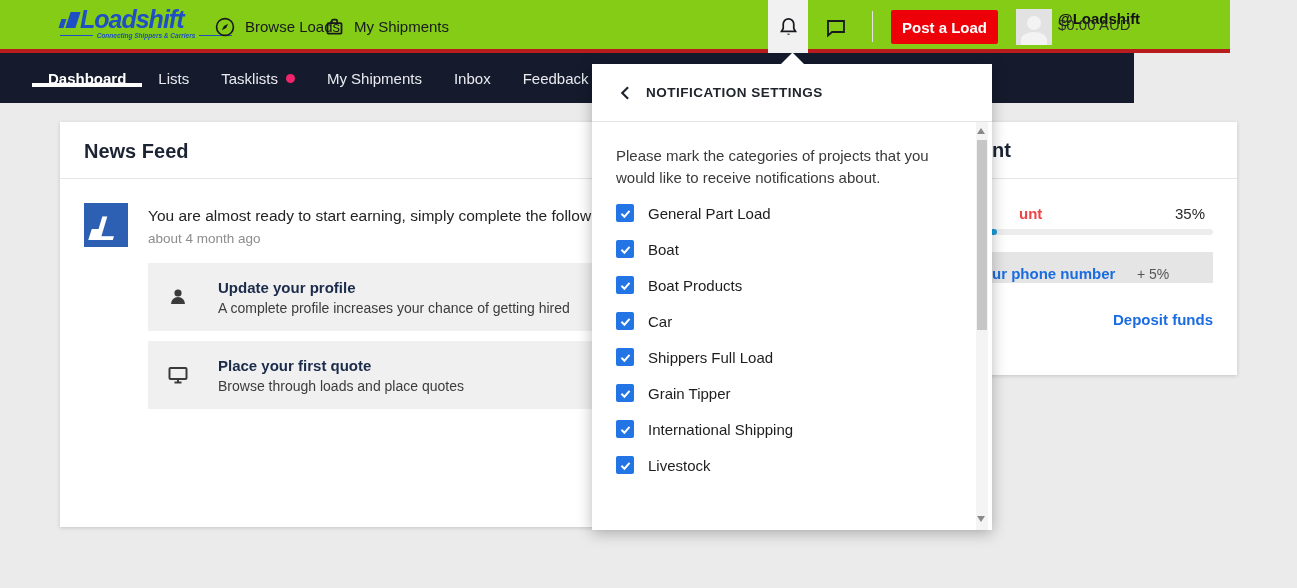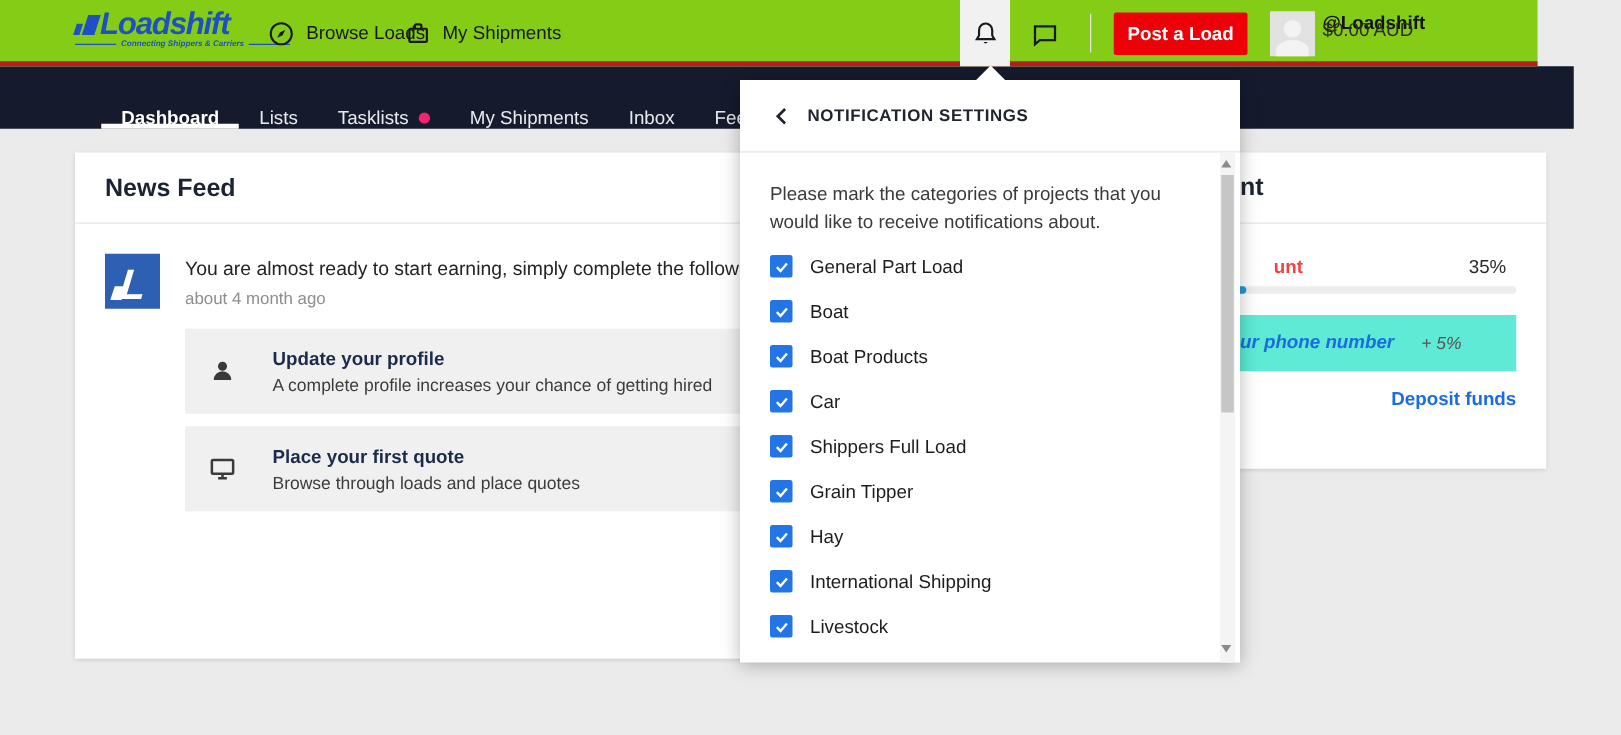--- a/index.html
+++ b/index.html
@@ -24,22 +24,22 @@
   .hdr-vdiv { position:absolute; left:872px; top:11px; height:31px; width:1px; background:#e3e3e3; }
   .post-btn { position:absolute; left:891px; top:10px; width:107px; height:34px; background:#ee0008;
     color:#fff; font-weight:bold; font-size:15px; border:none; border-radius:2px; cursor:pointer; }
   .avatar { position:absolute; left:1016px; top:9px; width:36px; height:36px; background:#e2e2e2; overflow:hidden; }
   .avatar .head { position:absolute; left:11px; top:7px; width:14px; height:14px; border-radius:50%; background:#f3f3f3; }
   .avatar .body { position:absolute; left:5px; top:23px; width:26px; height:16px; border-radius:50% 50% 0 0; background:#f3f3f3; }
   .user-handle { position:absolute; left:1058px; top:10px; font-size:15px; font-weight:bold; color:#121212; }
   .user-balance { position:absolute; left:1058px; top:16px; font-size:15px; color:#2c2c2c; }
 
   
-  .navbar { position:absolute; left:0; top:53px; width:1259px; height:50px; background:#151b2d;
-    display:flex; align-items:flex-end; padding-left:81px; z-index:4; }
+  .navbar { position:absolute; left:0; top:53px; width:1134px; height:50px; background:#151b2d;
+    display:flex; align-items:center; padding-left:32px; z-index:4; }
   .nav-item { position:relative; display:flex; align-items:center; padding:0 16px; gap:8px;
     color:#e9eaf0; font-size:15px; cursor:pointer; white-space:nowrap; }
   .nav-item.active { color:#ffffff; font-weight:bold; }
   .nav-item.active::after { content:""; position:absolute; left:0; right:0; bottom:0; height:4px; background:#ffffff; }
   .nav-dot { width:9px; height:9px; border-radius:50%; background:#f2246b; }
 
   
   .card { position:absolute; background:#fff; box-shadow:0 1px 4px rgba(0,0,0,.16); }
   .newsfeed-card { left:60px; top:122px; width:925px; height:405px; z-index:1; }
   .card-title { position:absolute; left:24px; top:18px; font-size:20px; font-weight:bold; color:#1c2434; }
@@ -57,21 +57,21 @@
   .task-title { font-size:15px; font-weight:bold; color:#1b2b4a; }
   .task-desc { font-size:14px; color:#3c3c3c; margin-top:4px; }
 
   
   .account-card { left:955px; top:122px; width:282px; height:253px; z-index:1; }
   .acct-heading { position:absolute; left:37px; top:17px; font-size:20px; font-weight:bold; color:#1c2434; }
   .acct-label { position:absolute; left:37px; top:83px; font-size:15px; font-weight:bold; color:#ef4444;padding-left:27px; }
   .acct-pct { position:absolute; right:32px; top:83px; font-size:15px; color:#2a2a2a; }
   .acct-track { position:absolute; left:24px; right:24px; top:107px; height:6px; border-radius:3px; background:#ededed; }
   .acct-fill { position:absolute; left:0; top:0; width:18px; height:6px; border-radius:3px; background:#1d9cd9; }
-  .acct-row { position:absolute; left:24px; right:24px; top:130px; height:45px; background:#5eead4;font-style:italic; }
+  .acct-row { position:absolute; left:24px; right:24px; top:130px; height:31px; background:#e5e5e5; }
   .acct-phone { position:absolute; left:13px; top:13px; font-size:15px; font-weight:bold; color:#1a6ce0; cursor:pointer; }
   .acct-bonus { position:absolute; left:158px; top:14px; font-size:14px; color:#555; }
   .acct-deposit { position:absolute; right:24px; top:189px; font-size:15px; font-weight:bold; color:#1a6ce0; cursor:pointer; }
 
   
   .popup { position:absolute; left:592px; top:64px; width:400px; height:466px; background:#fff;
     box-shadow:0 3px 14px rgba(0,0,0,.28); z-index:20; }
   .popup-caret { position:absolute; left:192px; top:-8px; width:17px; height:17px; background:#fff; transform:rotate(45deg); }
   .popup-header { position:absolute; left:0; right:0; top:0; height:58px; border-bottom:1px solid #e4e4e4;
     display:flex; align-items:center; background:#fff; }
@@ -295,28 +295,20 @@
           </svg>
         </span>
         <span class="cat-label">Grain Tipper</span>
       </label>
       <label class="cat-row">
         <span class="cb">
           <svg viewBox="0 0 24 24" fill="none" stroke="#ffffff" stroke-width="3.6">
             <path d="M4.5 12.5 L10 18 L19.5 7"></path>
           </svg>
         </span>
-        <span class="cat-label">Hay</span>
-      </label>
-      <label class="cat-row">
-        <span class="cb">
-          <svg viewBox="0 0 24 24" fill="none" stroke="#ffffff" stroke-width="3.6">
-            <path d="M4.5 12.5 L10 18 L19.5 7"></path>
-          </svg>
-        </span>
         <span class="cat-label">International Shipping</span>
       </label>
       <label class="cat-row">
         <span class="cb">
           <svg viewBox="0 0 24 24" fill="none" stroke="#ffffff" stroke-width="3.6">
             <path d="M4.5 12.5 L10 18 L19.5 7"></path>
           </svg>
         </span>
         <span class="cat-label">Livestock</span>
       </label>

